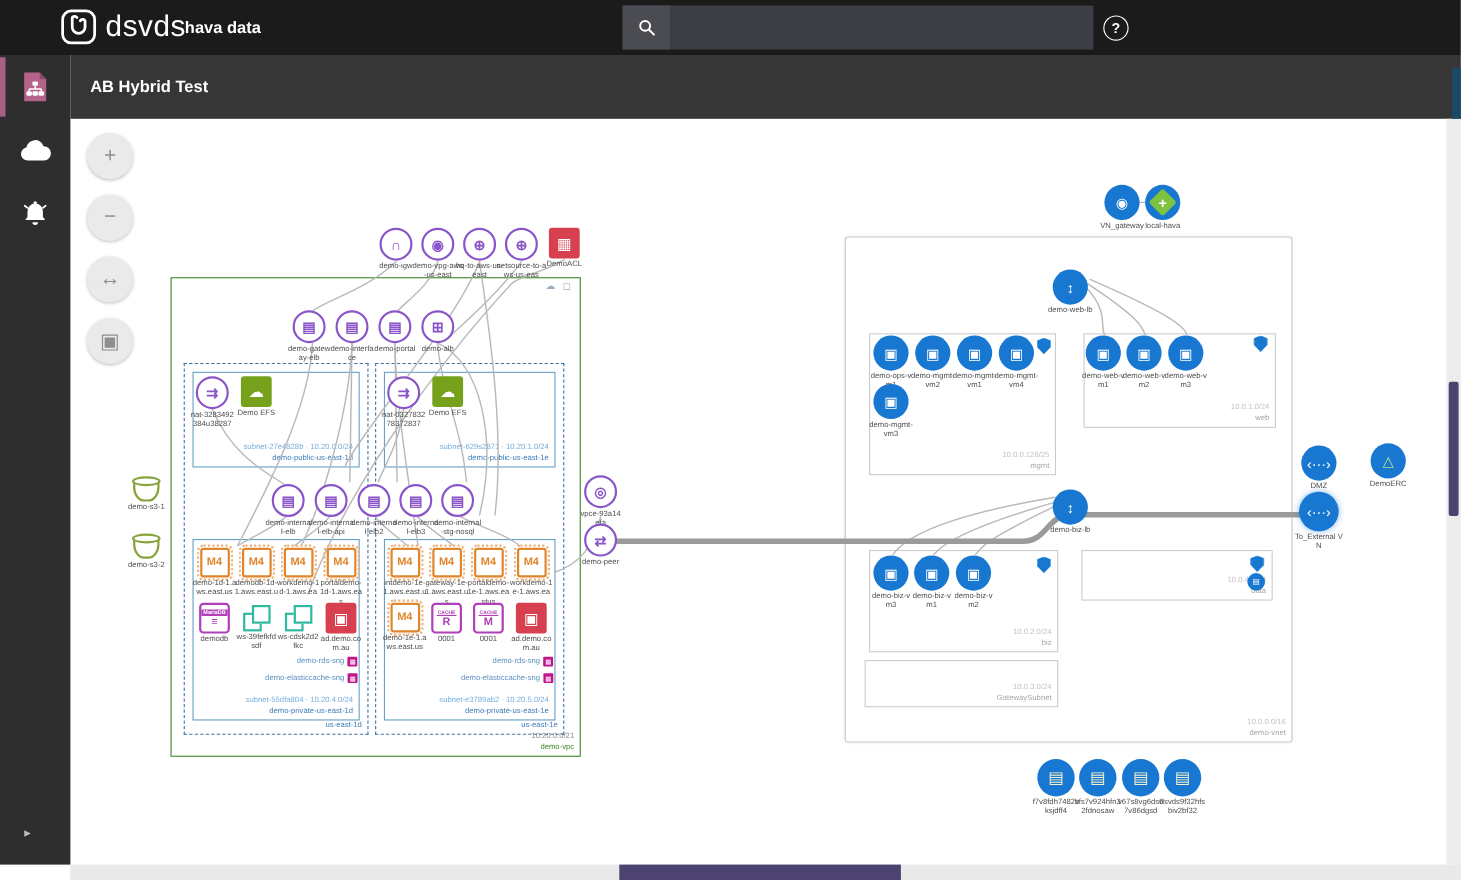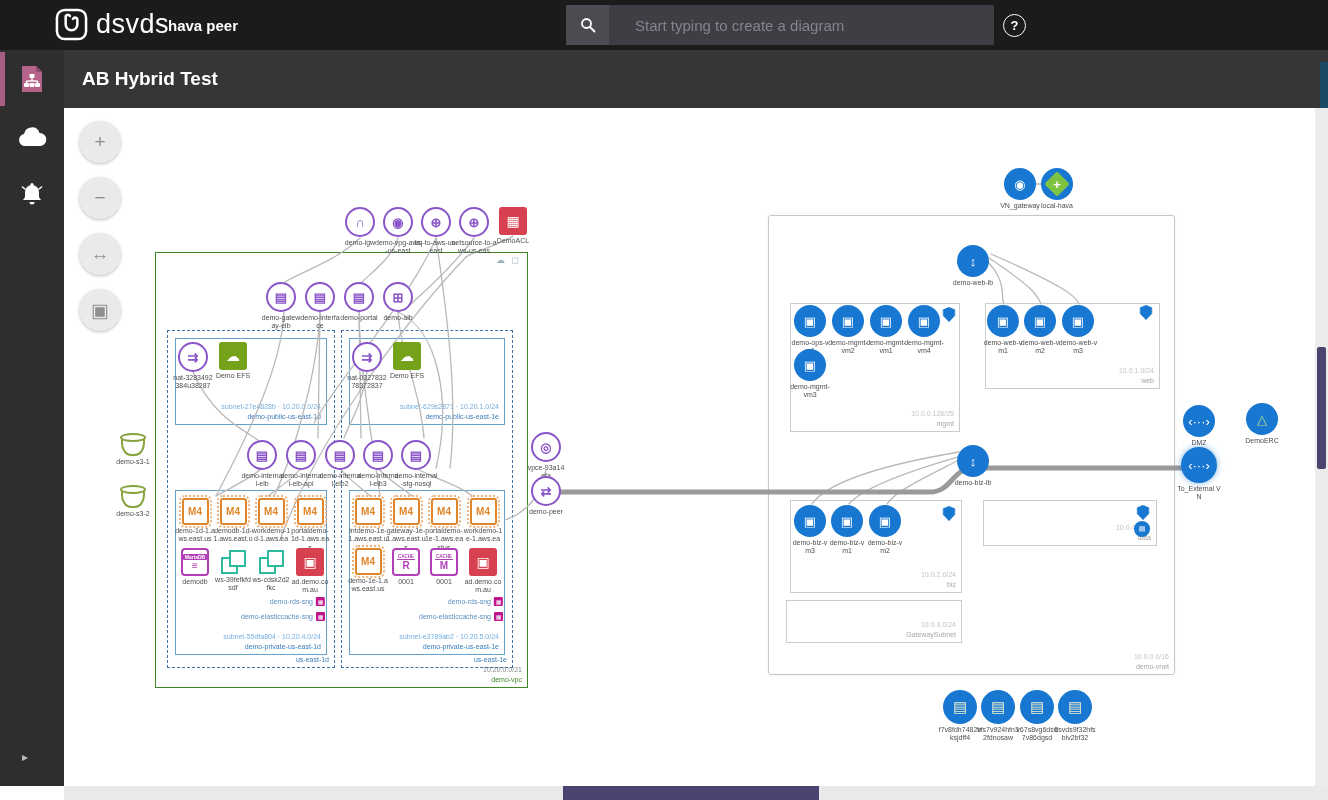--- a/index.html
+++ b/index.html
@@ -18,21 +18,21 @@
     display:flex;align-items:stretch;border-radius:1px;}
   #searchbar .seg{width:43px;background:#4b4b52;display:flex;align-items:center;justify-content:center;cursor:pointer;}
   #searchbar input{flex:1;background:transparent;border:none;outline:none;color:#cfcfd4;
     font-size:15px;padding-left:26px;font-family:"Liberation Sans",sans-serif;}
   #searchbar input::placeholder{color:#84848c;}
   #helpbtn{position:absolute;left:1003px;top:14px;width:21px;height:21px;border:1.6px solid #fff;
     border-radius:50%;color:#fff;font-size:13px;font-weight:bold;display:flex;align-items:center;
     justify-content:center;cursor:pointer;}
   #pageheader{position:absolute;left:64px;top:50px;width:1264px;height:58px;background:#363636;z-index:25;
     display:flex;align-items:center;padding-left:18px;box-sizing:border-box;}
-  #pageheader .title{color:#fff;font-size:19px;font-weight:bold;}
+  #pageheader .title{color:#fff;font-size:15px;font-weight:bold;}
   #sidebar{position:absolute;left:0;top:50px;width:64px;height:736px;background:#2e2e2e;z-index:26;}
   .sb-item{position:relative;width:64px;height:58px;display:flex;align-items:center;justify-content:center;cursor:pointer;}
   .sb-item.active::before{content:"";position:absolute;left:0;top:2px;bottom:2px;width:5px;background:#a95e83;}
   #sb-expand{position:absolute;left:22px;bottom:22px;color:#bdbdbd;font-size:12px;cursor:pointer;}
   
   #zoomcol{position:absolute;left:79px;top:121px;z-index:6;display:flex;flex-direction:column;gap:14px;}
   .zbtn{width:42px;height:42px;border-radius:50%;background:#eaeaea;box-shadow:0 1px 3px rgba(0,0,0,.25);
     display:flex;align-items:center;justify-content:center;color:#8f8f8f;font-size:19px;cursor:pointer;user-select:none;}
   
   #vtrack{position:absolute;right:0;top:108px;width:13px;height:678px;background:#ececec;z-index:28;}
@@ -506,29 +506,28 @@
   </div>
 
 <div id="topbar">
   <div id="logo">
     <svg class="mark" viewBox="0 0 34 34">
       <rect x="2" y="2" width="30" height="30" rx="8" fill="none" stroke="#fff" stroke-width="2.6"></rect>
       <path d="M11 9 c0 -2.2 3.2 -2.6 4.4 -0.8 M11 9 v8 a6 6 0 0 0 12 0 v-5 c0 -2.4 -3.4 -2.8 -4.5 -0.8" fill="none" stroke="#fff" stroke-width="2.6" stroke-linecap="round"></path>
     </svg>
     <span class="word">dsvds</span>
   </div>
-  <div id="workspace">hava peer</div>
+  <div id="workspace">hava data</div>
   <div id="searchbar">
     <div class="seg">
       <svg width="16" height="16" viewBox="0 0 16 16">
         <circle cx="6.5" cy="6.5" r="4.5" fill="none" stroke="#fff" stroke-width="1.8"></circle>
         <line x1="10" y1="10" x2="14.5" y2="14.5" stroke="#fff" stroke-width="1.8" stroke-linecap="round"></line>
       </svg>
     </div>
-    <input type="text" placeholder="Start typing to create a diagram" style="">
   </div>
   <div id="helpbtn">
     <span>?</span>
   </div>
 </div>
 
 <div id="pageheader">
   <span class="title">AB Hybrid Test</span>
 </div>
 

